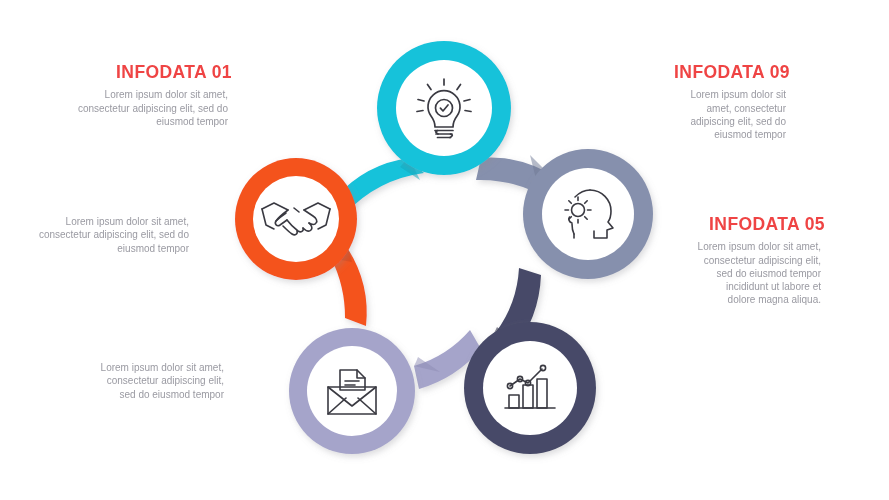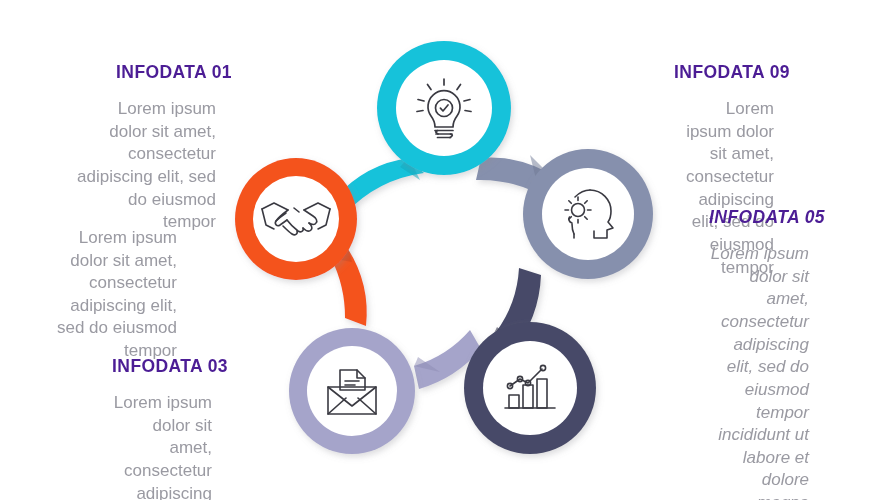--- a/index.html
+++ b/index.html
@@ -7,35 +7,35 @@
   body{
     width:889px;height:500px;background:#ffffff;
     font-family:"Liberation Sans","DejaVu Sans",sans-serif;
     overflow:hidden;position:relative;
   }
   #stage{position:absolute;left:0;top:0;width:889px;height:500px;}
   .svg-layer{position:absolute;left:0;top:0;width:889px;height:500px;}
 
   .txt{position:absolute;}
   .txt .ttl{
-    font-size:17.5px;font-weight:bold;color:#4c1d95;
+    font-size:17.5px;font-weight:bold;color:#ef4444;
     letter-spacing:0.4px;margin:0 0 6px 0;line-height:1.1;
     white-space:nowrap;
   }
   .txt .body{
-    font-size:17px;color:#9a9aa2;line-height:1.33;margin:16px;
+    font-size:10px;color:#9a9aa2;line-height:1.33;margin:4px;
     font-weight:normal;
   }
   .al-r{text-align:right;}
 
   #t1{left:60px;top:63px;width:172px;}
   #t2{left:30px;top:211px;width:163px;}
   #t3{left:95px;top:357px;width:133px;}
   #t4{left:662px;top:63px;width:128px;}
-  #t5{left:692px;top:208px;width:133px;font-style:italic;}
+  #t5{left:692px;top:215px;width:133px;}
 </style>
 </head>
 <body>
 
 <div id="stage">
 
   <svg class="svg-layer" viewBox="0 0 889 500">
     <defs>
       <filter id="softshadow" x="-40%" y="-40%" width="180%" height="180%">
         <feDropShadow dx="2" dy="3" stdDeviation="3" flood-color="#8a8a93" flood-opacity="0.30"></feDropShadow>
@@ -179,21 +179,20 @@
   <div class="txt al-r" id="t1">
     <div class="ttl">INFODATA 01</div>
     <div class="body">Lorem ipsum dolor sit amet, consectetur adipiscing elit, sed do eiusmod tempor</div>
   </div>
 
   <div class="txt al-r" id="t2">
     <div class="body">Lorem ipsum dolor sit amet, consectetur adipiscing elit, sed do eiusmod tempor</div>
   </div>
 
   <div class="txt al-r" id="t3">
-    <div class="ttl">INFODATA 03</div>
     <div class="body">Lorem ipsum dolor sit amet, consectetur adipiscing elit, sed do eiusmod tempor</div>
   </div>
 
   <div class="txt al-r" id="t4">
     <div class="ttl">INFODATA 09</div>
     <div class="body">Lorem ipsum dolor sit amet, consectetur adipiscing elit, sed do eiusmod tempor</div>
   </div>
 
   <div class="txt al-r" id="t5">
     <div class="ttl">INFODATA 05</div>

